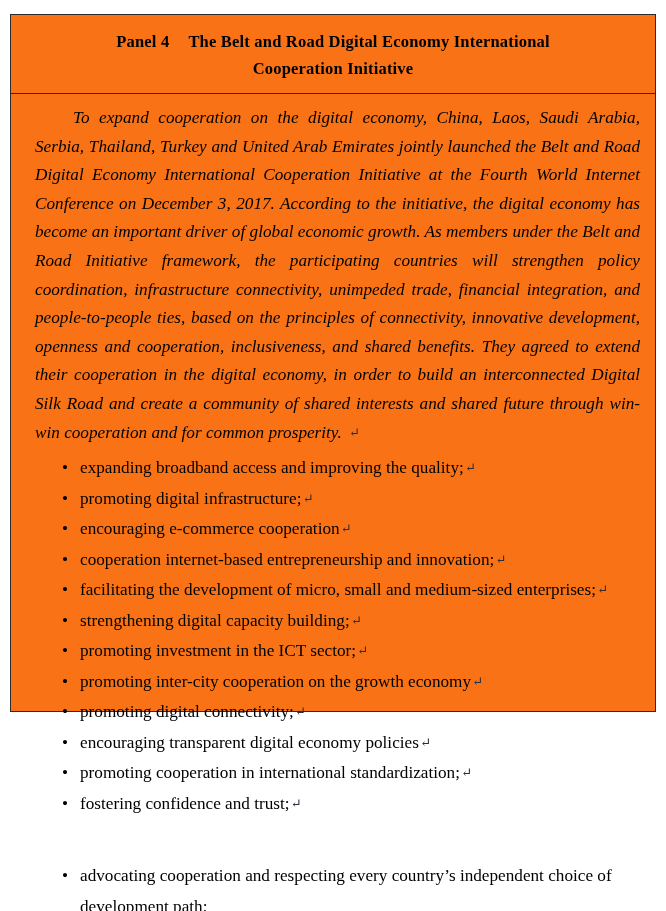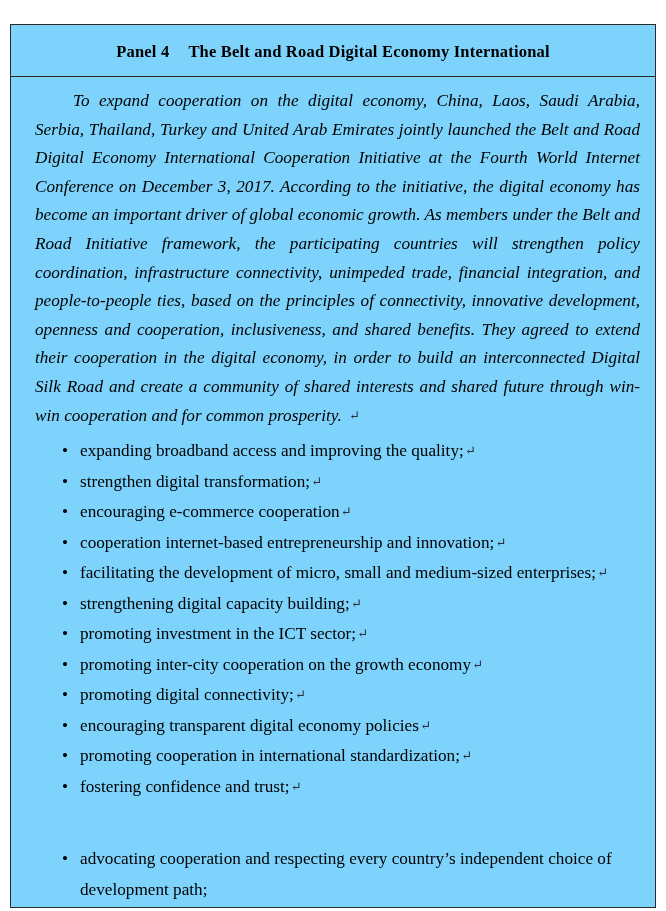--- a/index.html
+++ b/index.html
@@ -19,26 +19,26 @@
     position: relative;
     width: 666px;
     height: 911px;
     background: #ffffff;
     box-sizing: border-box;
   }
 
   .panel-box {
     position: absolute;
     left: 10px;
-    top: 24px;
+    top: 14px;
     width: 646px;
-    height: 884px;
+    height: 698px;
     border: 1.5px solid #2b2b2b;
     box-sizing: border-box;
-    background: #7dd3fc;
+    background: #f97316;
   }
 
   .panel-header {
     border-bottom: 1.5px solid #2b2b2b;
     padding: 13px 44px 11px 44px;
     text-align: center;
   }
 
   .panel-title-line {
     font-weight: bold;
@@ -116,35 +116,38 @@
 <body>
 
 <div class="page">
 
   <div class="panel-box">
 
     <div class="panel-header">
       <div class="panel-title-line">
         <span class="title-panel-num">Panel 4</span><span>The Belt and Road Digital Economy International</span>
       </div>
+      <div class="panel-title-line">
+        <span>Cooperation Initiative</span>
+      </div>
     </div>
 
     <div class="panel-body">
 
       <p class="intro-paragraph"><span>To expand cooperation on the digital economy, China, Laos, Saudi Arabia, Serbia, Thailand, Turkey and United Arab Emirates jointly launched the Belt and Road Digital Economy International Cooperation Initiative at the Fourth World Internet Conference on December 3, 2017. According to the initiative, the digital economy has become an important driver of global economic growth. As members under the Belt and Road Initiative framework, the participating countries will strengthen policy coordination, infrastructure connectivity, unimpeded trade, financial integration, and people-to-people ties, based on the principles of connectivity, innovative development, openness and cooperation, inclusiveness, and shared benefits. They agreed to extend their cooperation in the digital economy, in order to build an interconnected Digital Silk Road and create a community of shared interests and shared future through win-win cooperation and for common prosperity.</span><span class="ret ret-spaced">↵</span></p>
 
 
       <ul class="bullet-list">
 
         <li class="bullet-item">
           <span class="bullet-mark">•</span><span class="bullet-text">expanding broadband access and improving the quality;</span><span class="ret">↵</span>
         </li>
 
         <li class="bullet-item">
-          <span class="bullet-mark">•</span><span class="bullet-text">strengthen digital transformation;</span><span class="ret">↵</span>
+          <span class="bullet-mark">•</span><span class="bullet-text">promoting digital infrastructure;</span><span class="ret">↵</span>
         </li>
 
         <li class="bullet-item">
           <span class="bullet-mark">•</span><span class="bullet-text">encouraging e-commerce cooperation</span><span class="ret">↵</span>
         </li>
 
         <li class="bullet-item">
           <span class="bullet-mark">•</span><span class="bullet-text">cooperation internet-based entrepreneurship and innovation;</span><span class="ret">↵</span>
         </li>
 

